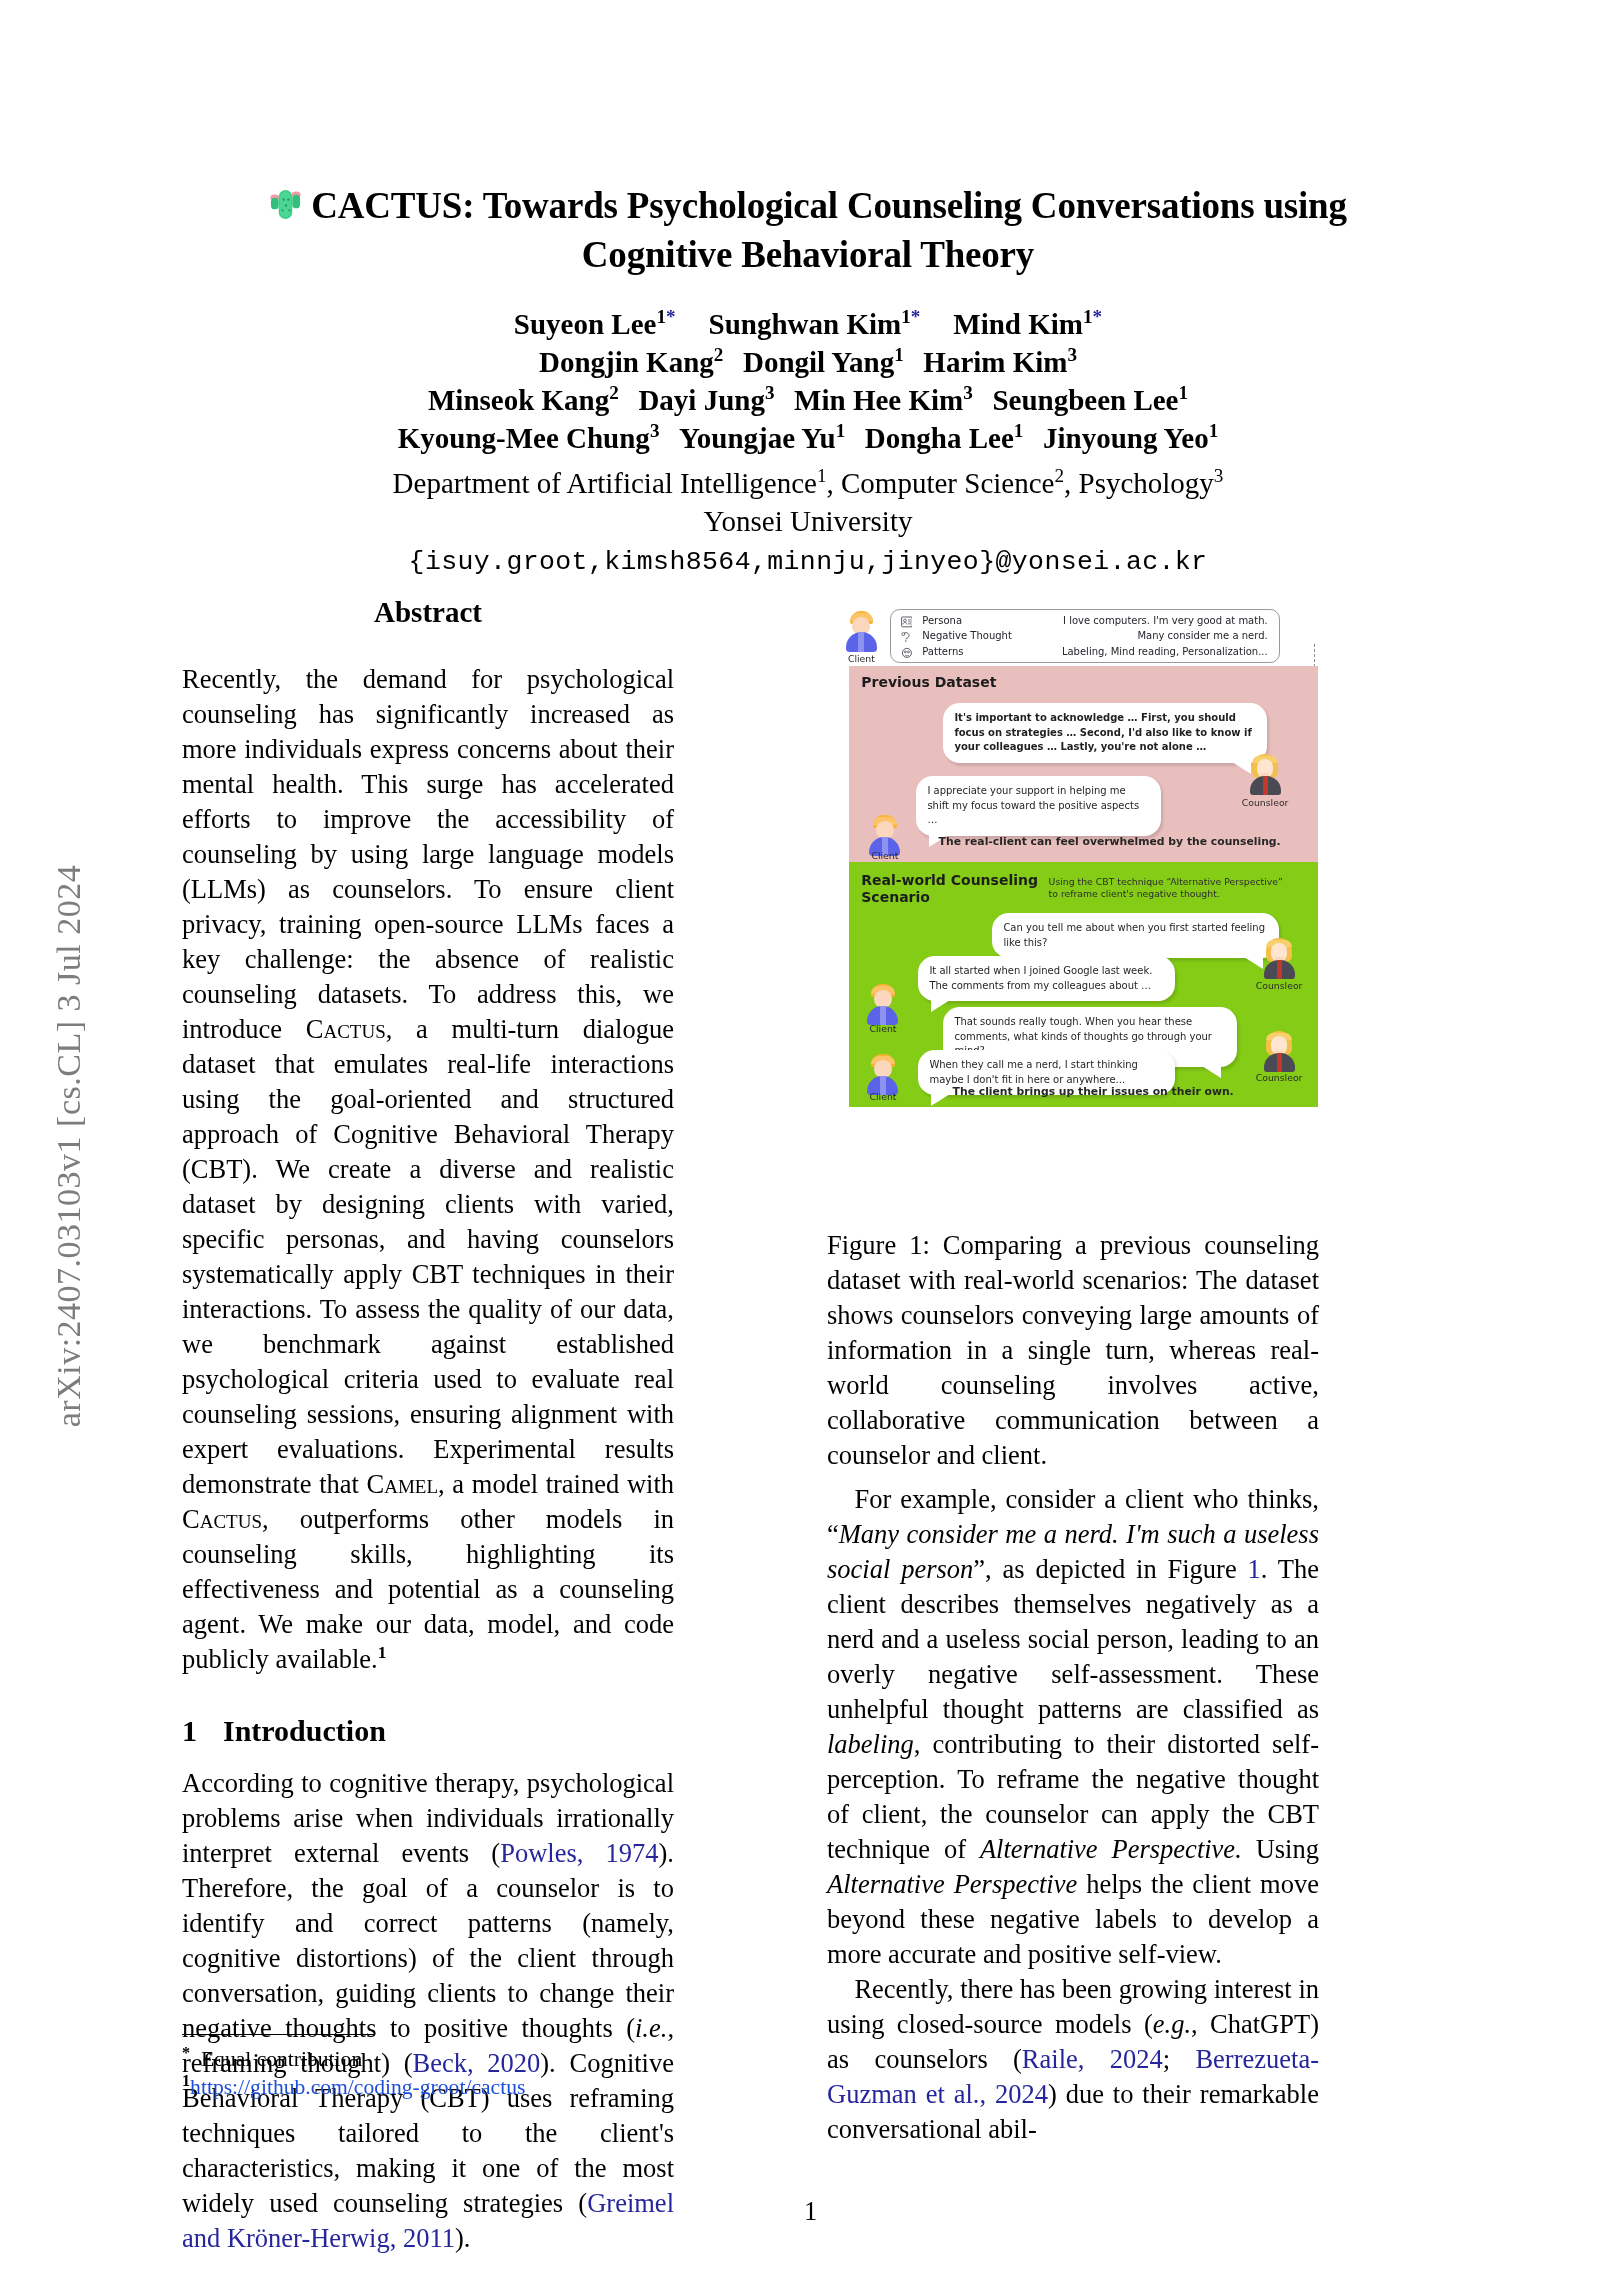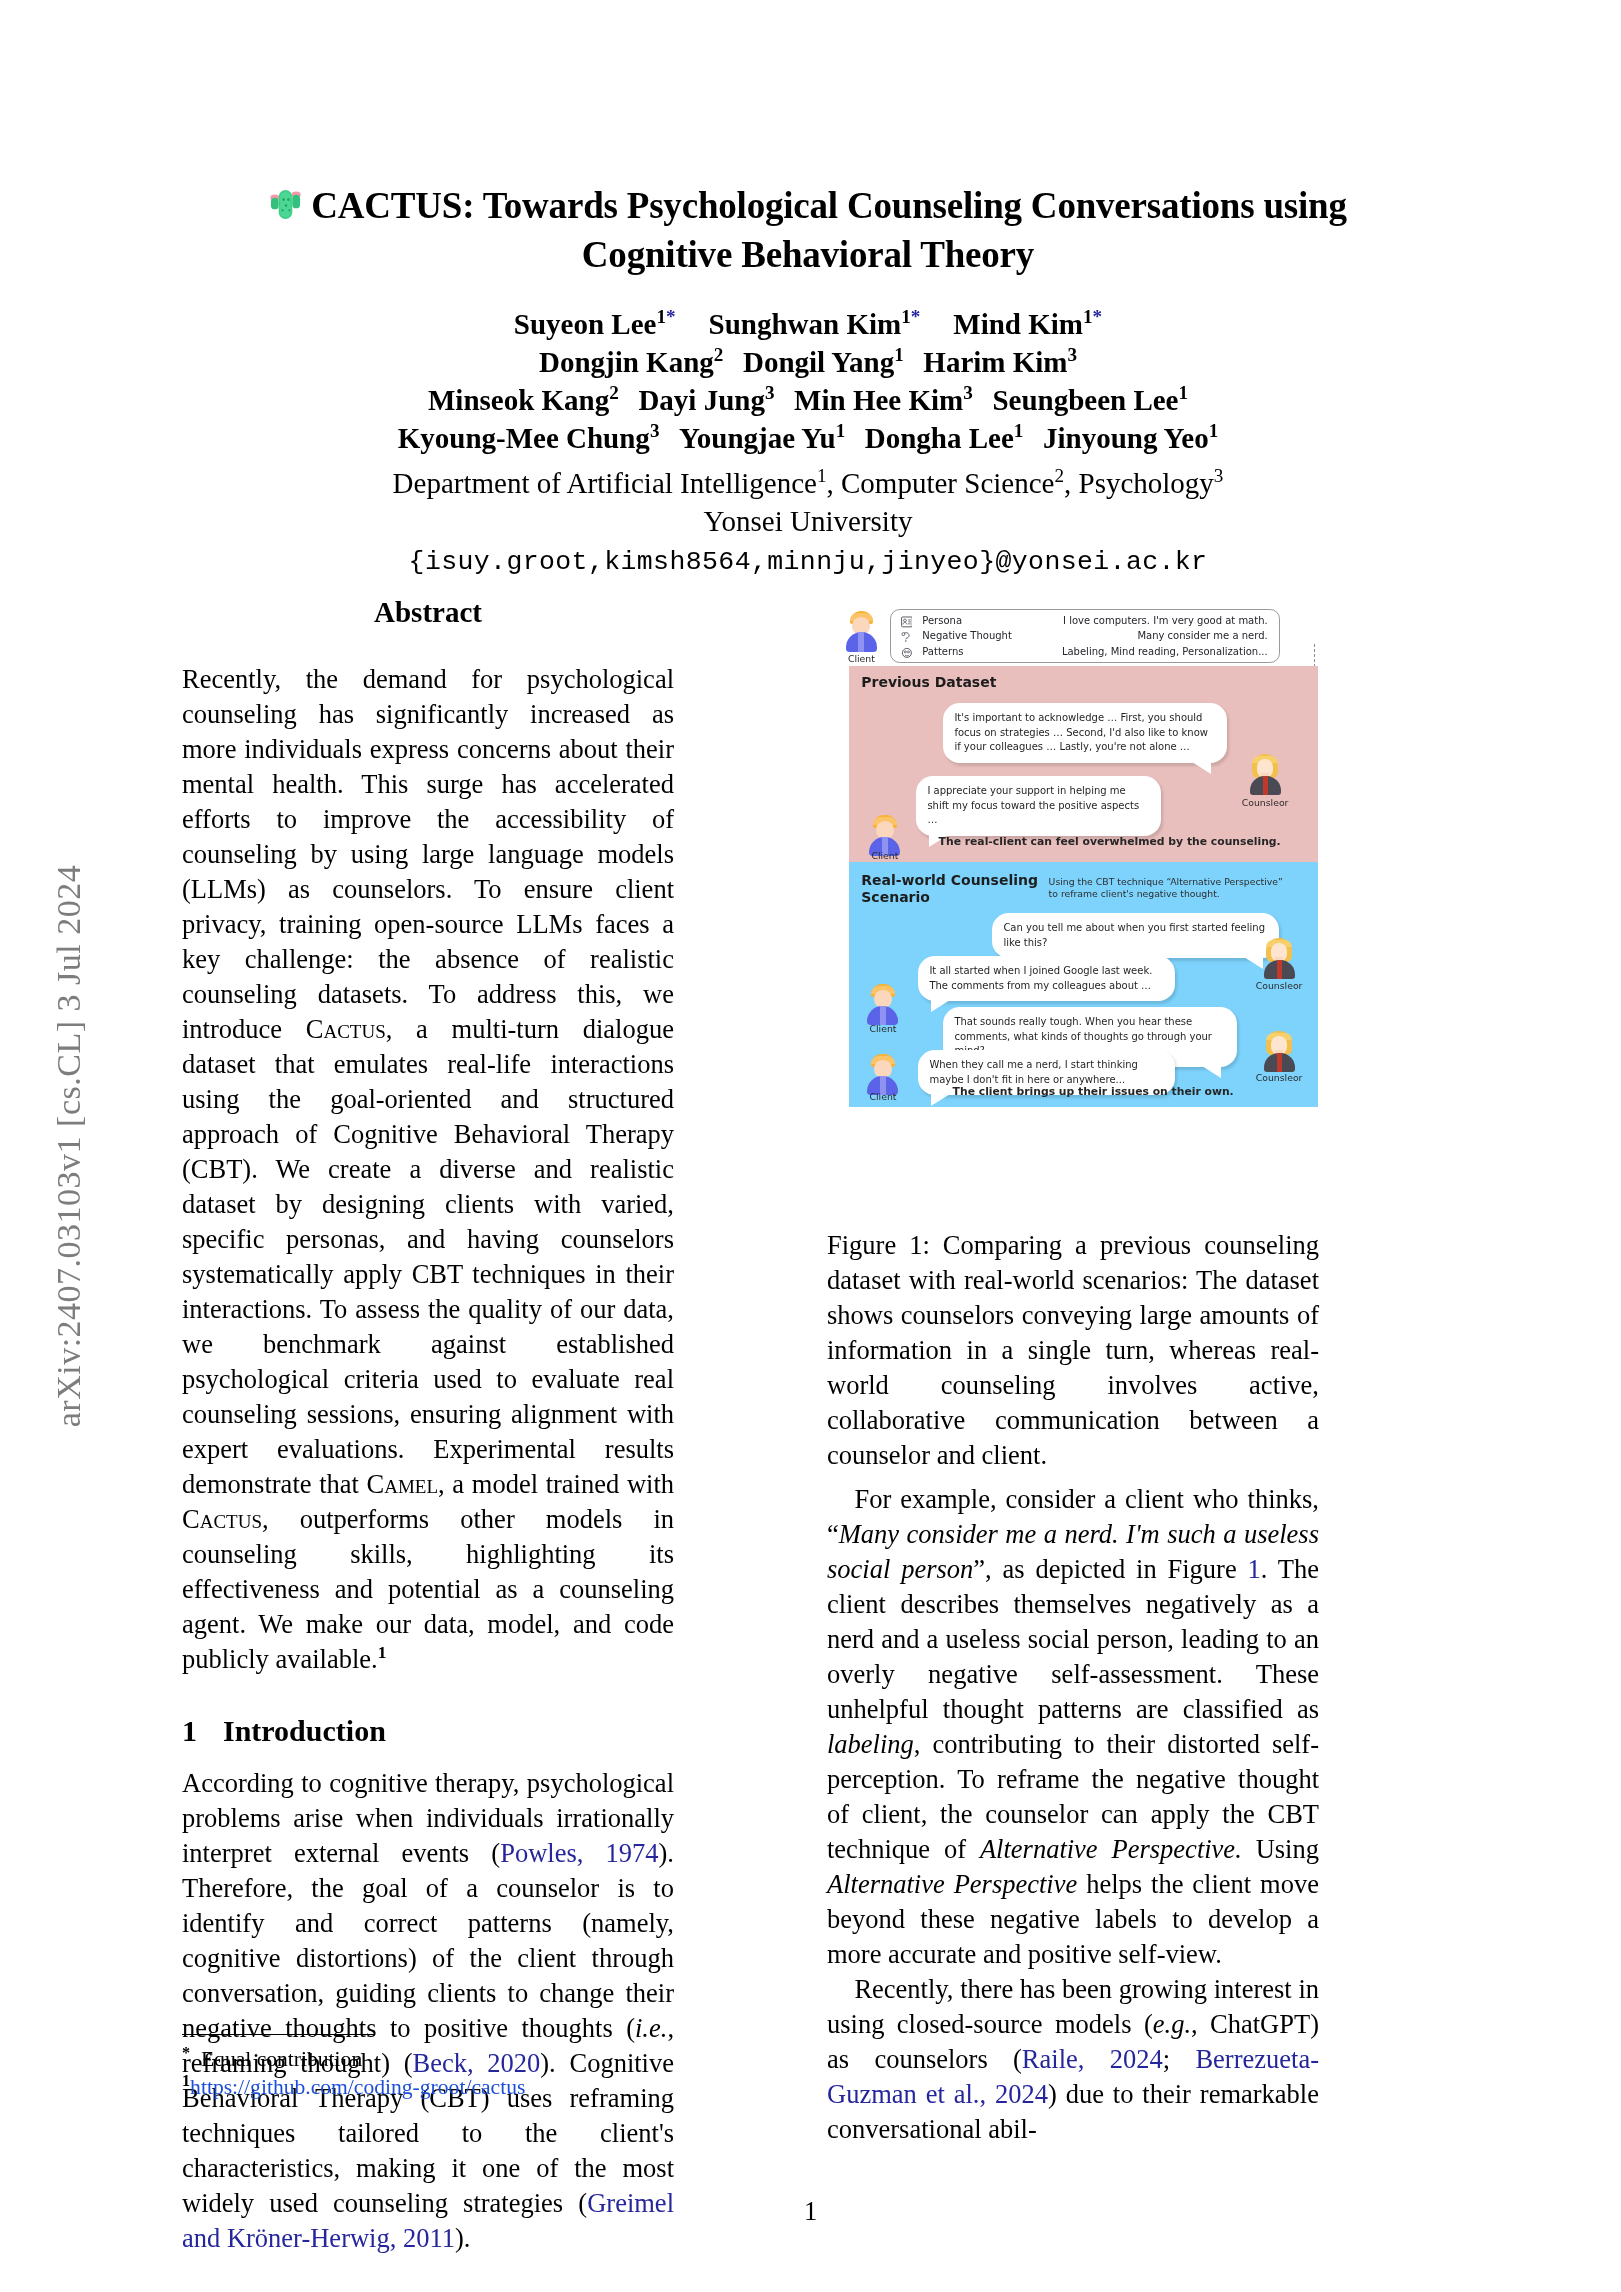--- a/index.html
+++ b/index.html
@@ -281,21 +281,21 @@
     box-sizing: border-box;
   }
   .panel-prev {
     top: 61px;
     height: 196px;
     background: #e9bfbd;
   }
   .panel-real {
     top: 257px;
     height: 245px;
-    background: #7dd3fc;
+    background: #84cc16;
   }
   .panel-title {
     position: absolute;
     left: 12.7px; top: 7.8px;
     font-size: 14px;
     font-weight: bold;
     color: #1d1d1d;
     line-height: 17.6px;
   }
   .panel-note {
@@ -475,21 +475,21 @@
       <div class="dash-line2">
         <svg width="59" height="71" viewBox="0 0 60 72">
           <path d="M46 0 C46 26, 40 44, 8 58" fill="none" stroke="#8a8a8a" stroke-width="1.6" stroke-dasharray="5,5"></path>
           <path d="M8 58 l11 -3 l-3 9 z" fill="#555"></path>
         </svg>
       </div>
 
       <div class="panel panel-prev">
         <div class="panel-title">Previous Dataset</div>
 
-        <div class="bubble tail-r" style="left:94px; top:37px; width:284px;">
+        <div class="bubble tail-r" style="left:94px; top:37px; width:324px;font-weight:bold;">
           <span>It's important to acknowledge … First, you should focus on strategies … Second, I'd also like to know if your colleagues … Lastly, you're not alone …</span>
         </div>
 
         <div class="avatar counselor" style="left:400px; top:88px;">
           <div class="hair"></div>
             <div class="fringe"></div>
             <div class="face"></div>
             <div class="neck"></div>
             <div class="body-c"></div>
         </div>

